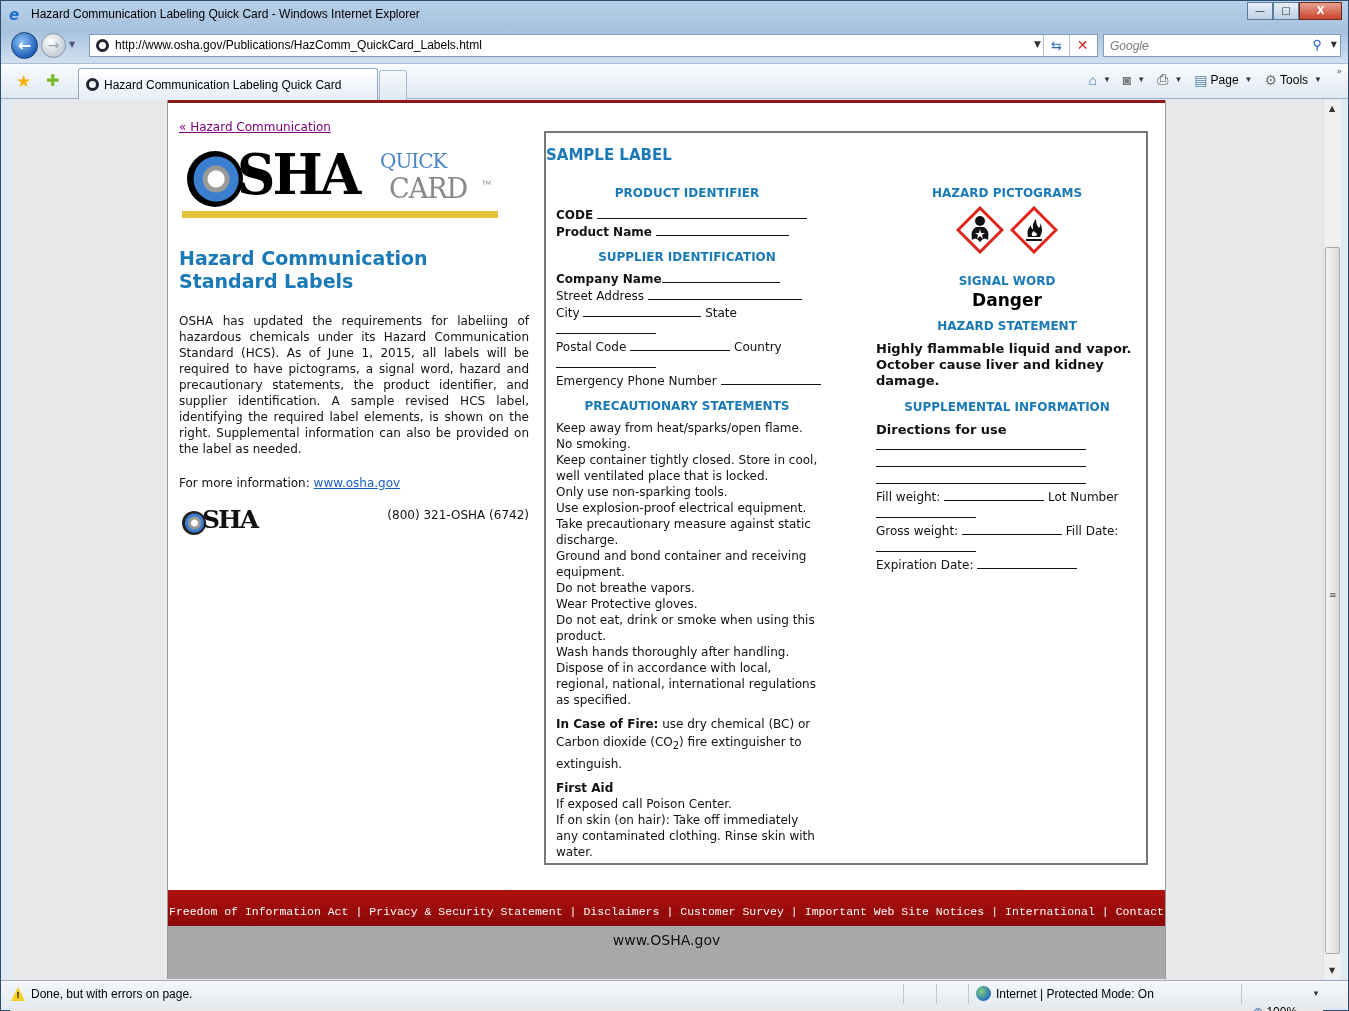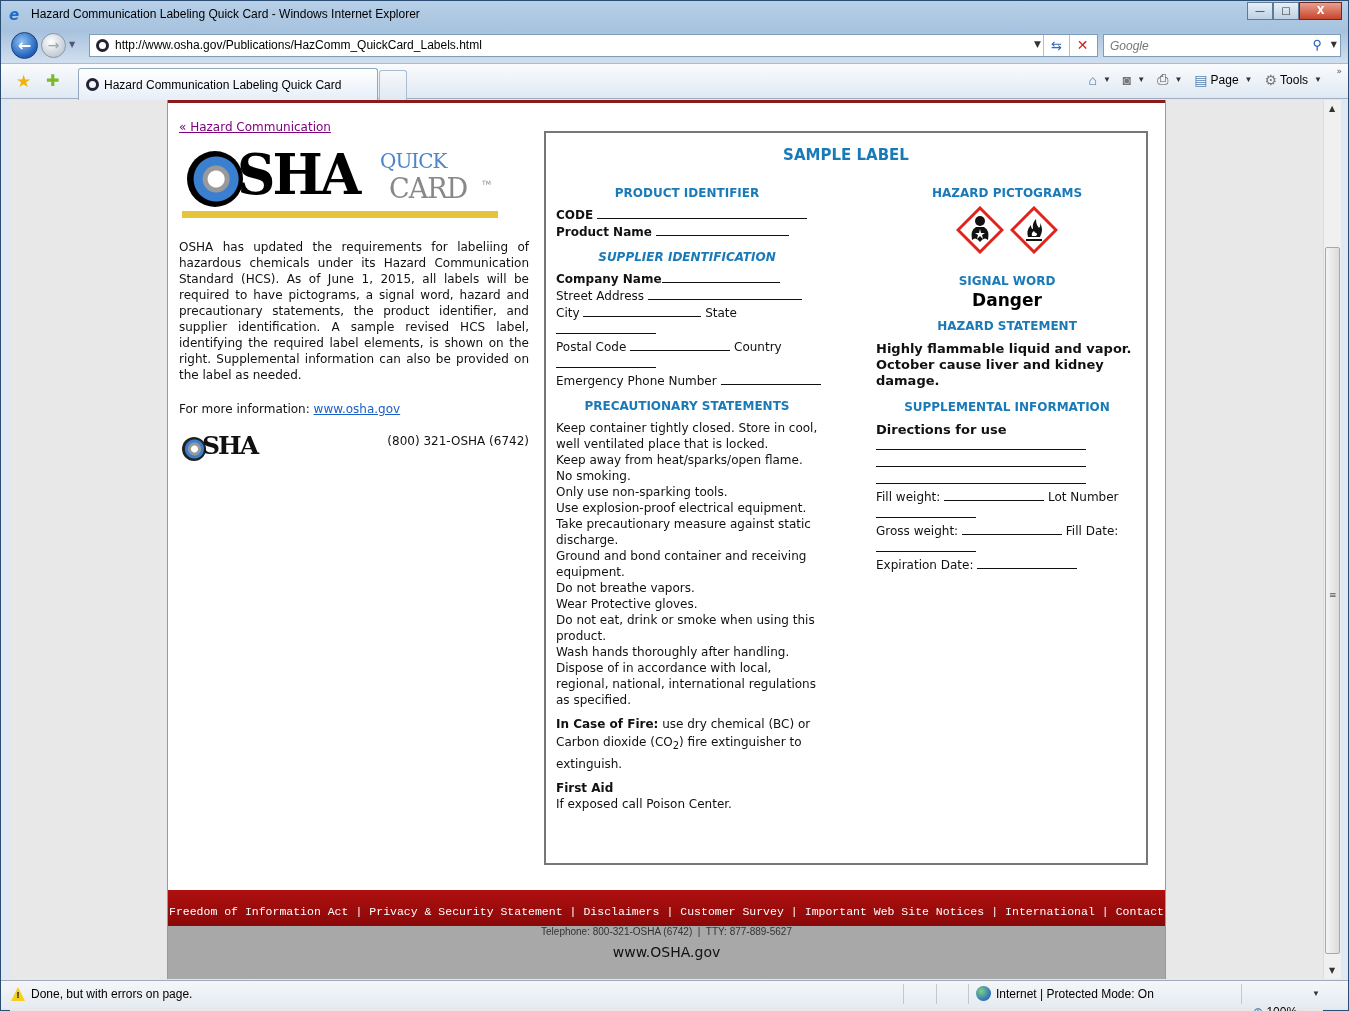--- a/index.html
+++ b/index.html
@@ -60,21 +60,21 @@
 .intro { margin-top: 20px; font-size: 12px; line-height: 16px; color: #111; text-align: justify; }
 .more-info { margin-top: 19px; font-size: 12px; color: #111; }
 .more-info a { color: #1a5ec8; text-decoration: underline; }
 .footer-logo-row { position: relative; margin-top: 16px; height: 36px; }
 .small-logo { position: absolute; left: 3px; top: 0; width: 90px; height: 32px; }
 .small-o { position: absolute; left: 0; top: 5px; width: 24px; height: 24px; border-radius: 50%; background: radial-gradient(circle at 52% 50%, #fff 0 3px, #999 4px 6px, #3a7fd0 7px 9px, #222 10px 12px); }
 .small-sha { position: absolute; left: 20px; top: -1px; font-family: "DejaVu Serif", serif; font-size: 25px; font-weight: bold; color: #111; letter-spacing: -2px; }
 .phone { position: absolute; right: 0; top: 2px; font-size: 12px; color: #111; }
 
 .label-box { position: absolute; left: 376px; top: 31px; width: 604px; height: 734px; border: 2px solid #777; background: #fff; font-family: "DejaVu Sans", sans-serif; font-size: 12px; color: #111; }
-.sample-title { position: absolute; left: 0; width: 100%; top: 13px; text-align: center; font-weight: bold; font-size: 15px; color: #1a7ab8; }
+.sample-title { position: absolute; left: 0; width: 100%; top: 13px; font-weight: bold; font-size: 15px; color: #1a7ab8; }
 .sec-head { font-weight: bold; color: #1a7ab8; font-size: 12px; text-align: center; }
 .lcol { position: absolute; left: 10px; top: 53px; width: 262px; }
 .rcol { position: absolute; left: 330px; top: 53px; width: 262px; }
 .line { line-height: 17px; white-space: nowrap; }
 .b { font-weight: bold; }
 .u { display: inline-block; border-bottom: 1px solid #111; height: 12px; vertical-align: baseline; }
 .prec { line-height: 16px; }
 .prec div { line-height: 16px; }
 .pictos { display: flex; justify-content: center; gap: 6px; margin-top: 6px; }
 .picto { width: 48px; height: 48px; }
@@ -171,68 +171,70 @@
       <div class="left-col">
         <a class="back-link">« Hazard Communication</a>
         <div class="logo">
           <div class="logo-o"></div>
           <span class="logo-sha">SHA</span>
           <span class="logo-quick">QUICK</span>
           <span class="logo-card">CARD</span>
           <span class="logo-tm">TM</span>
           <div class="logo-bar"></div>
         </div>
+        <h1 class="page-heading">Hazard Communication Standard Labels</h1>
         <p class="intro">OSHA has updated the requirements for labeliing of hazardous chemicals under its Hazard Communication Standard (HCS). As of June 1, 2015, all labels will be required to have pictograms, a signal word, hazard and precautionary statements, the product identifier, and supplier identification. A sample revised HCS label, identifying the required label elements, is shown on the right. Supplemental information can also be provided on the label as needed.</p>
         <p class="more-info"><span>For more information: </span><a>www.osha.gov</a></p>
         <div class="footer-logo-row">
           <div class="small-logo">
             <div class="small-o"></div>
             <span class="small-sha">SHA</span>
           </div>
           <span class="phone">(800) 321-OSHA (6742)</span>
         </div>
       </div>
 
       <div class="label-box">
         <div class="sample-title">SAMPLE LABEL</div>
 
         <div class="lcol">
           <div class="sec-head" style="margin-bottom:7px;">PRODUCT IDENTIFIER</div>
           <div class="line b"><span>CODE</span> <span class="u" style="width:210px"></span></div>
           <div class="line b"><span>Product Name</span> <span class="u" style="width:133px"></span></div>
 
-          <div class="sec-head" style="margin-top:9px;margin-bottom:7px;font-style:italic;">SUPPLIER IDENTIFICATION</div>
+          <div class="sec-head" style="margin-top:9px;margin-bottom:7px;">SUPPLIER IDENTIFICATION</div>
           <div class="line b"><span>Company Name</span><span class="u" style="width:118px"></span></div>
           <div class="line"><span>Street Address</span> <span class="u" style="width:154px"></span></div>
           <div class="line"><span>City</span> <span class="u" style="width:118px"></span> <span>State</span></div>
           <div class="line"><span class="u" style="width:100px"></span></div>
           <div class="line"><span>Postal Code</span> <span class="u" style="width:100px"></span> <span>Country</span></div>
           <div class="line"><span class="u" style="width:100px"></span></div>
           <div class="line"><span>Emergency Phone Number</span> <span class="u" style="width:100px"></span></div>
 
           <div class="sec-head" style="margin-top:9px;margin-bottom:7px;">PRECAUTIONARY STATEMENTS</div>
           <div class="prec">
+            <div>Keep away from heat/sparks/open flame. No smoking.</div>
             <div>Keep container tightly closed. Store in cool, well ventilated place that is locked.</div>
-            <div>Keep away from heat/sparks/open flame. No smoking.</div>
             <div>Only use non-sparking tools.</div>
             <div>Use explosion-proof electrical equipment.</div>
             <div>Take precautionary measure against static discharge.</div>
             <div>Ground and bond container and receiving equipment.</div>
             <div>Do not breathe vapors.</div>
             <div>Wear Protective gloves.</div>
             <div>Do not eat, drink or smoke when using this product.</div>
             <div>Wash hands thoroughly after handling.</div>
             <div>Dispose of in accordance with local, regional, national, international regulations as specified.</div>
           </div>
           <div class="prec" style="margin-top:7px;line-height:18px;">
             <span class="b">In Case of Fire:</span><span> use dry chemical (BC) or Carbon dioxide (CO</span><sub>2</sub><span>) fire extinguisher to extinguish.</span>
           </div>
           <div class="prec" style="margin-top:7px;">
             <div class="b">First Aid</div>
             <div>If exposed call Poison Center.</div>
+            <div>If on skin (on hair): Take off immediately any contaminated clothing. Rinse skin with water.</div>
           </div>
         </div>
 
         <div class="rcol">
           <div class="sec-head">HAZARD PICTOGRAMS</div>
           <div class="pictos">
             <svg class="picto" viewBox="0 0 48 48">
               <polygon points="24,2 46,24 24,46 2,24" fill="#fff" stroke="#e0241c" stroke-width="3"></polygon>
               <circle cx="24" cy="15" r="5" fill="#111"></circle>
               <path d="M16 34 Q14 24 20 21 L28 21 Q34 24 32 34 Q28 30 24 36 Q20 30 16 34 Z" fill="#111"></path>
@@ -262,21 +264,20 @@
           <div class="line"><span>Gross weight:</span> <span class="u" style="width:100px"></span> <span>Fill Date:</span></div>
           <div class="line"><span class="u" style="width:100px"></span></div>
           <div class="line"><span>Expiration Date:</span> <span class="u" style="width:100px"></span></div>
         </div>
       </div>
 
       <div class="site-footer-red">
         <a>Freedom of Information Act</a><span class="sep">|</span><a>Privacy &amp; Security Statement</a><span class="sep">|</span><a>Disclaimers</a><span class="sep">|</span><a>Customer Survey</a><span class="sep">|</span><a>Important Web Site Notices</a><span class="sep">|</span><a>International</a><span class="sep">|</span><a>Contact Us</a>
       </div>
       <div class="site-footer-gray">
-        <div class="addr2" style="white-space:pre">Telephone: 800-321-OSHA (6742)  |  TTY: 877-889-5627</div>
         <div class="osha-url">www.OSHA.gov</div>
       </div>
     </div>
   </div>
 
   <div class="scrollbar">
     <span class="scroll-up">▲</span>
     <div class="scroll-thumb">
         <span class="scroll-grip">≡</span>
       </div>

